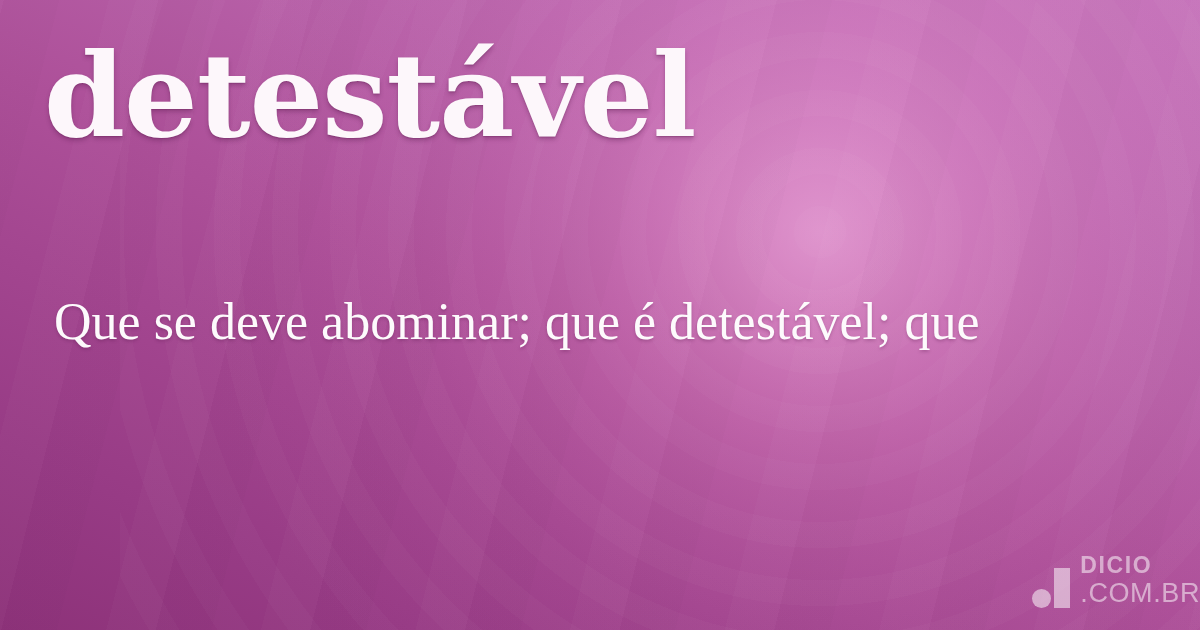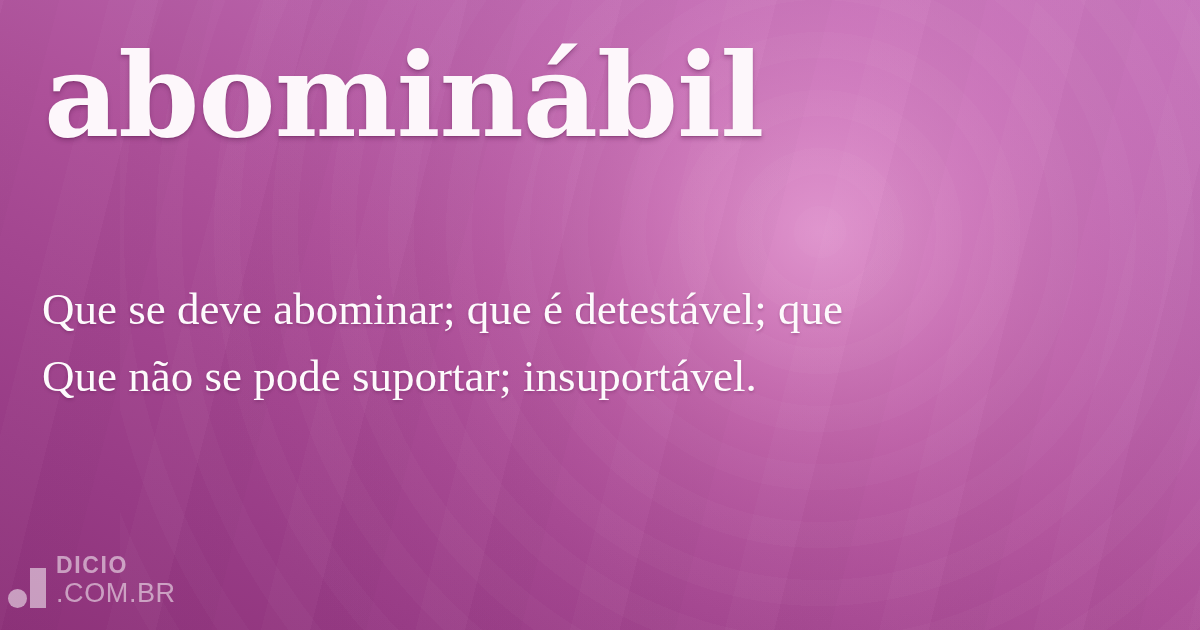--- a/index.html
+++ b/index.html
@@ -110,37 +110,37 @@
   }
 
   .definitions {
     position: absolute;
     left: 42px;
     top: 276px;
     width: 1060px;
   }
 
   .definition-line {
-    margin: 0;
+    margin: 12px;
     font-family: "Liberation Serif", "DejaVu Serif", serif;
     font-weight: 400;
-    font-size: 45px;
+    font-size: 52px;
     line-height: 67px;
     color: #fdfafc;
     text-shadow: 0 2px 3px rgba(80, 20, 70, 0.26);
     white-space: nowrap;
   }
 
   .logo {
     position: absolute;
     left: 0;
     right: 0;
     bottom: 22px;
     display: flex;
-    justify-content: flex-start;
+    justify-content: flex-end;
     align-items: flex-end;
     opacity: 0.52;
     padding-left: 8px;
   }
 
   .logo-inner {
     display: flex;
     align-items: flex-end;
     gap: 10px;
   }
@@ -200,25 +200,24 @@
 
 <div class="card">
 
   <div class="bg-base"></div>
   <div class="bg-glow"></div>
   <div class="bg-rings"></div>
   <div class="bg-streaks"></div>
 
   <div class="content">
 
-    <h1 class="word">abominábil</h1>
+    <h1 class="word">detestável</h1>
 
     <div class="definitions">
       <p class="definition-line">Que se deve abominar; que é detestável; que</p>
-      <p class="definition-line">Que não se pode suportar; insuportável.</p>
     </div>
 
     <div class="logo">
       <div class="logo-inner">
         <div class="logo-mark">
           <span class="logo-dot"></span>
           <span class="logo-bar"></span>
         </div>
         <div class="logo-text">
           <span class="logo-name">DICIO</span>

